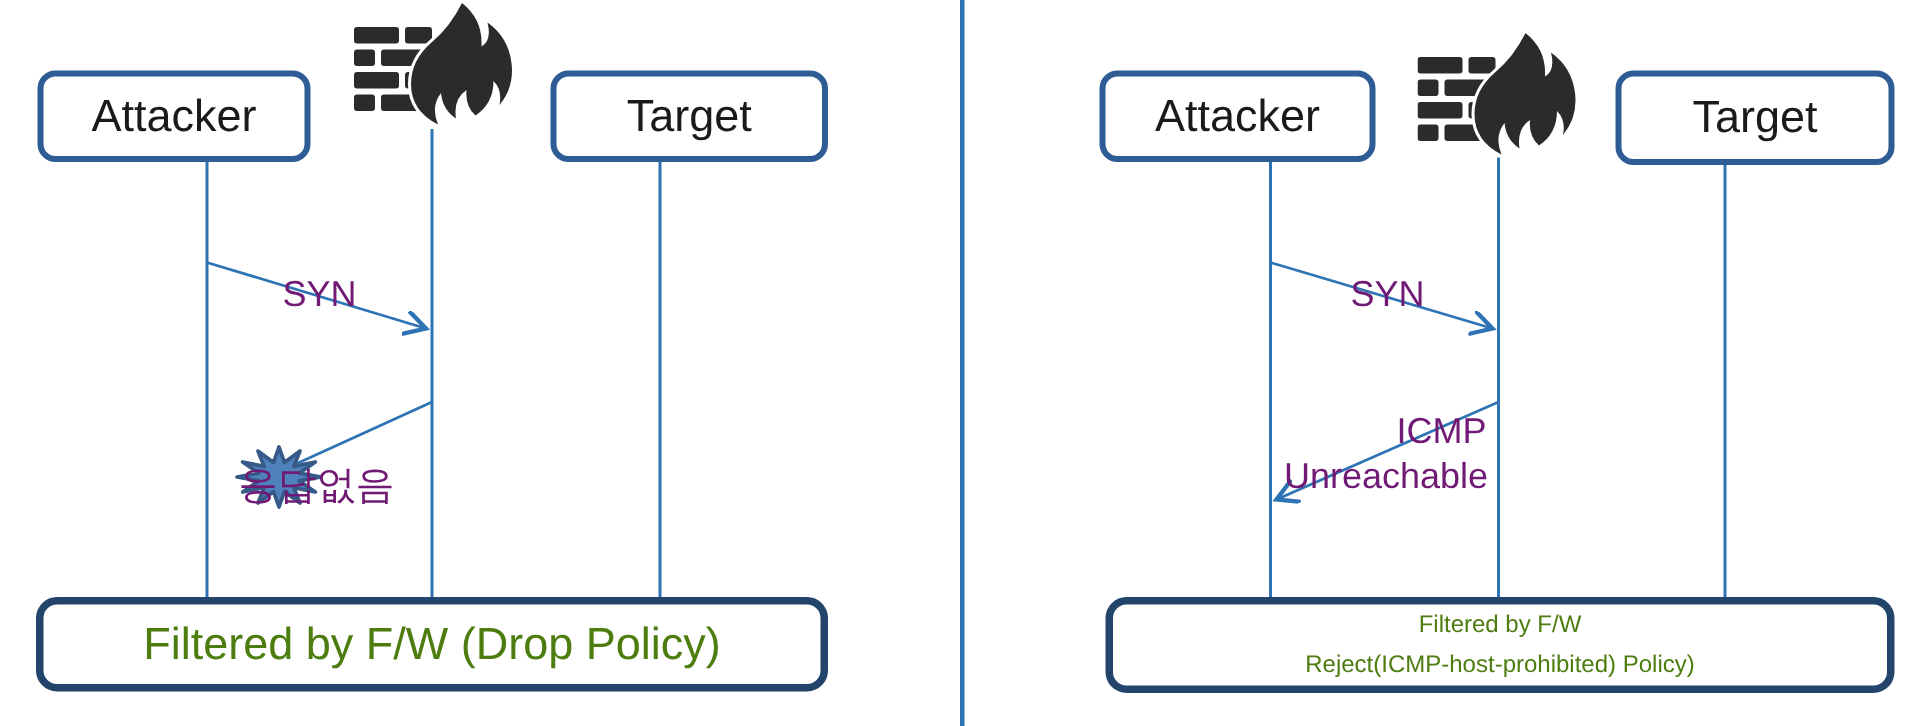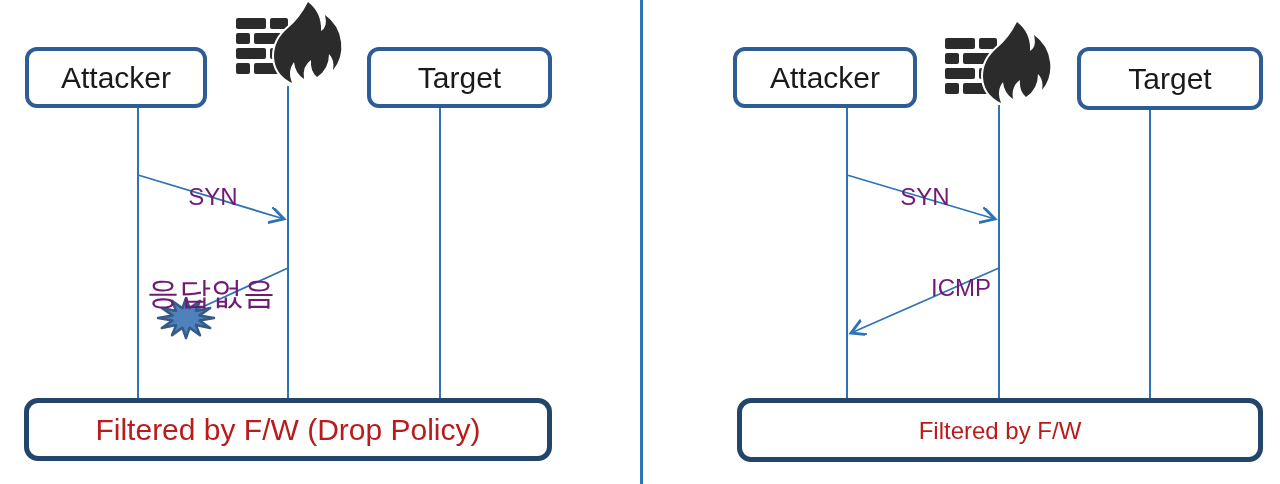--- a/index.html
+++ b/index.html
@@ -8,29 +8,29 @@
     font-family:"Liberation Sans","DejaVu Sans",sans-serif;color:#1a1a1a;
   }
   .node-box{
     position:absolute;background:#ffffff;border:4px solid #2e5c94;border-radius:12px;
     display:flex;align-items:center;justify-content:center;
     font-size:30px;color:#1a1a1a;box-sizing:border-box;
   }
   .result-box{
     position:absolute;background:#ffffff;border:5px solid #23456b;border-radius:14px;
     display:flex;flex-direction:column;align-items:center;justify-content:center;
-    color:#b91c1c;box-sizing:border-box;text-align:center;
+    color:#4d7c0f;box-sizing:border-box;text-align:center;
   }
   .result-single{font-size:30px;line-height:1;}
-  .result-line{font-size:24px;line-height:27px;}
+  .result-line{font-size:16px;line-height:27px;}
   .msg-label{
     position:absolute;font-size:24px;color:#701a75;white-space:nowrap;
     transform:translateX(-50%);
   }
-  .kr-label{font-size:32px;}
+  .kr-label{font-size:26px;margin-top:34px;}
   .overlay{position:absolute;left:0;top:0;pointer-events:none;}
   .divider{position:absolute;top:0;width:3px;height:484px;background:#2e74b5;}
   .fw-icon{position:absolute;}
 </style>
 </head>
 <body>
 
 <div class="canvas">
 
   <svg class="overlay" width="640" height="484" viewBox="0 0 640 484">
@@ -117,18 +117,20 @@
     <path d="M72,0 Q64,16 52,26 Q38,38 38,54 Q38,72 56,81 Q51,69 58,60 Q59,71 68,77 Q66,64 75,58 Q74,69 81,75 Q93,67 93,52 Q99,58 97,68 Q107,56 105,40 Q103,23 89,13 Q92,25 85,29 Q86,11 72,0 Z" fill="#2b2b2b" stroke="#ffffff" stroke-width="4" paint-order="stroke"></path>
   </svg>
 
   <div class="node-box" style="left:1077px;top:47px;width:186px;height:63px;">
     <span>Target</span>
   </div>
 
   <span class="msg-label" style="left:925px;top:183px;">SYN</span>
 
   <span class="msg-label" style="left:922px;top:274px;margin-left:39px;">ICMP</span>
+  <span class="msg-label" style="left:924px;top:304px;">Unreachable</span>
 
   <div class="result-box" style="left:737px;top:398px;width:526px;height:64px;">
     <span class="result-line">Filtered by F/W</span>
+    <span class="result-line">Reject(ICMP-host-prohibited) Policy)</span>
   </div>
 
 </div>
 
 </body></html>

